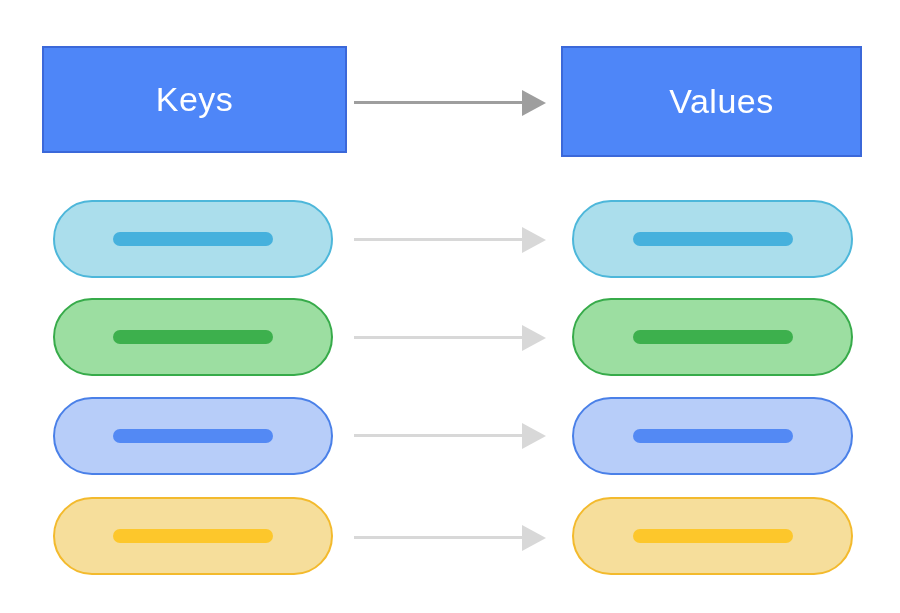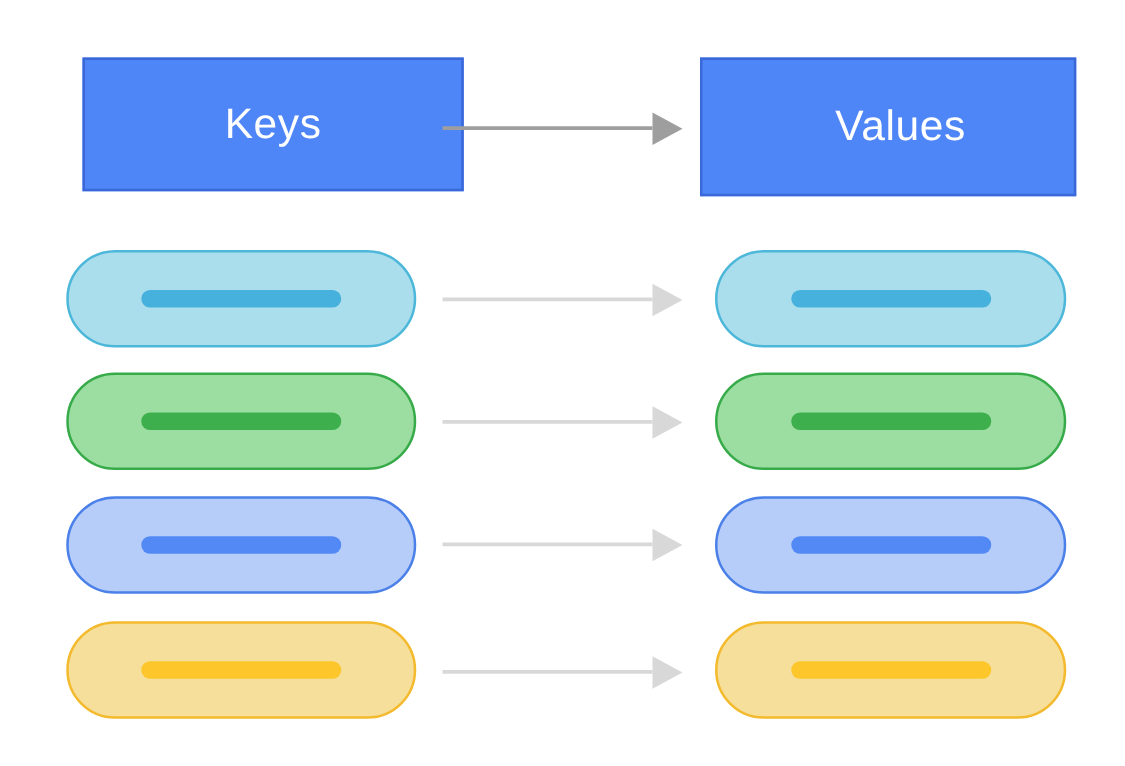--- a/index.html
+++ b/index.html
@@ -16,30 +16,29 @@
   }
   
   .header-box {
     position: absolute;
     box-sizing: border-box;
     background: var(--header-fill, #4e86f8);
     border: 2px solid var(--header-border, #3b68d9);
     display: flex;
     align-items: center;
     justify-content: center;
-    margin-left: 24px;
   }
   .header-box span {
     color: var(--header-text, #ffffff);
     font-size: 34px;
     font-weight: 400;
     letter-spacing: 0.5px;
   }
   .keys-box   { left: 42px;  top: 46px; width: 305px; height: 107px; }
-  .values-box { left: 536px; top: 46px; width: 301px; height: 111px; padding-left: 20px; }
+  .values-box { left: 561px; top: 46px; width: 301px; height: 111px; padding-left: 20px; }
 
   
   .arrow {
     position: absolute;
     width: 168px;
     height: 3px;
     background: currentColor;
   }
   .arrow::after {
     content: "";

